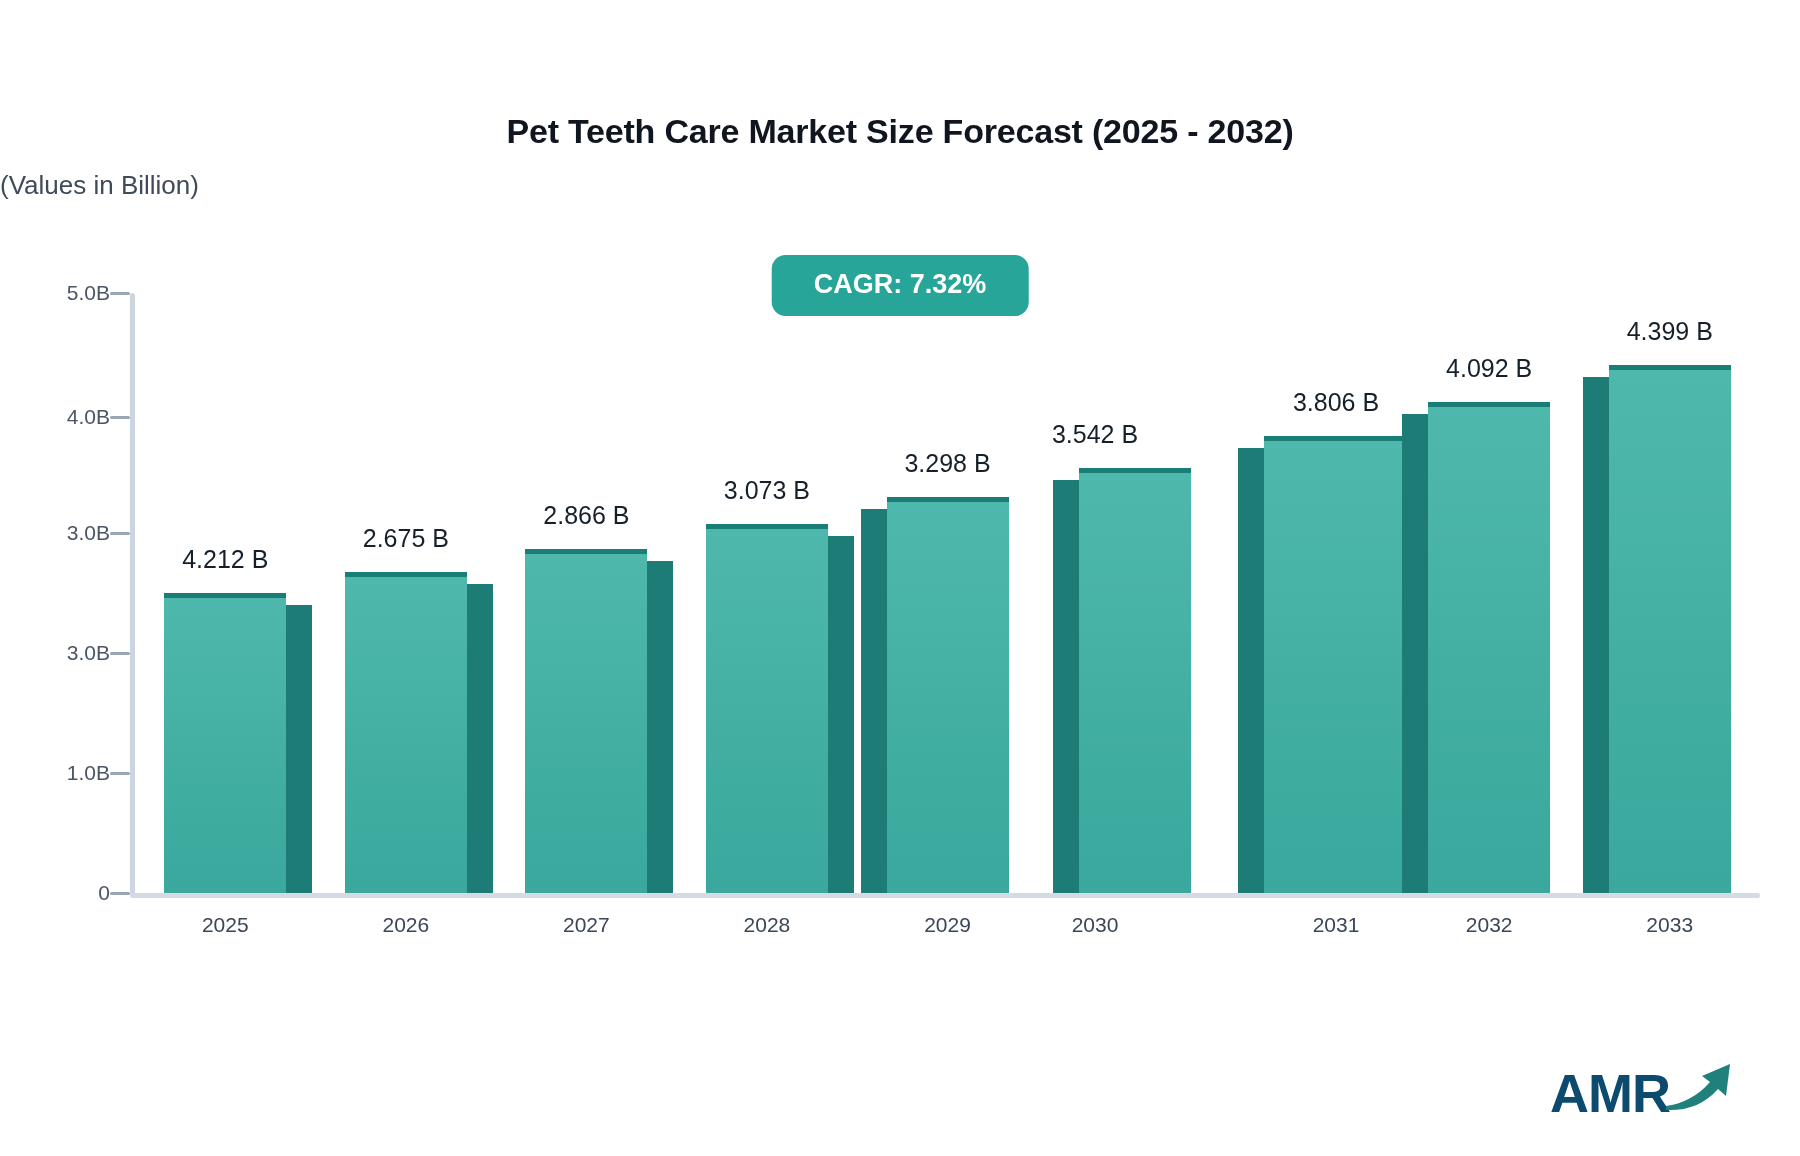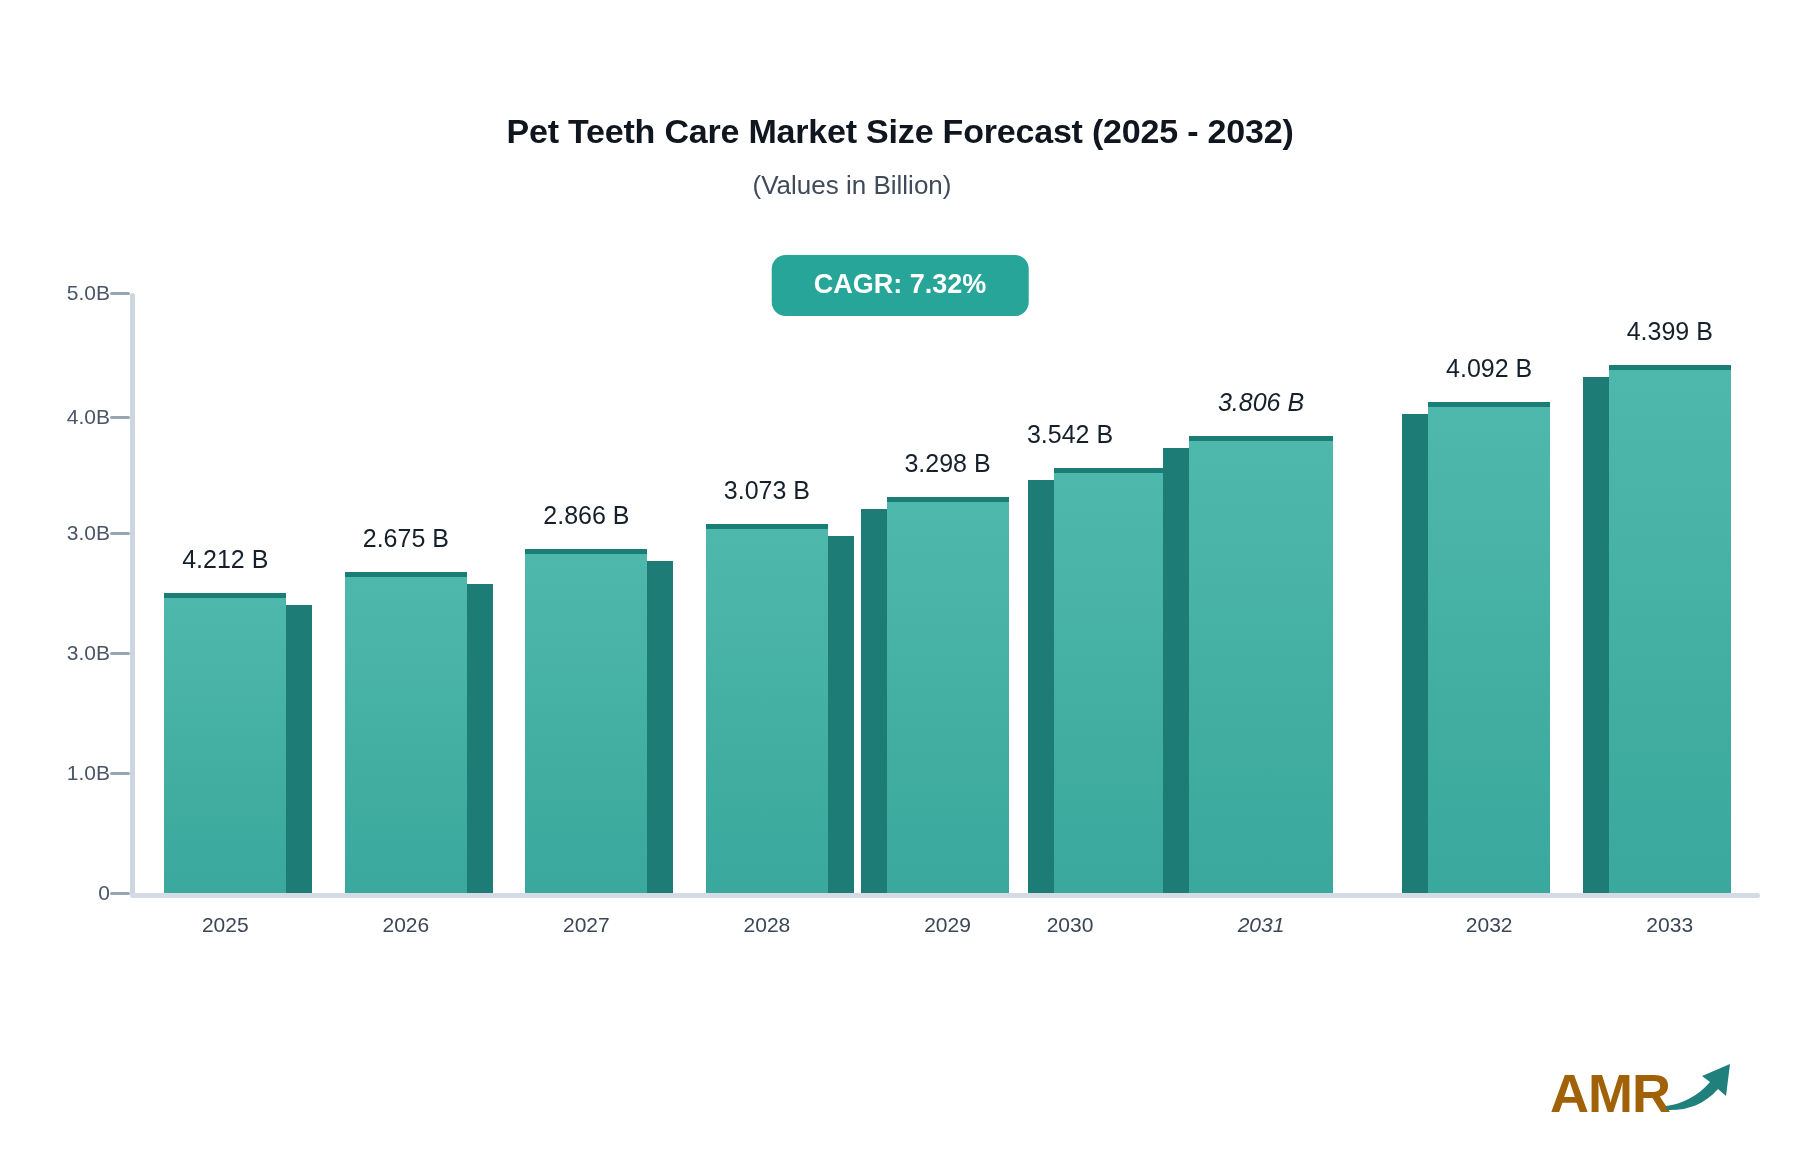--- a/index.html
+++ b/index.html
@@ -27,21 +27,20 @@
     font-size: 34px;
     font-weight: 700;
     color: #10161f;
     letter-spacing: -0.2px;
   }
   #chart-subtitle {
     position: absolute;
     top: 170px;
     left: 0;
     width: 1704px;
-    text-align: center;
     font-size: 26px;
     font-weight: 400;
     color: #3f4a5a;
   }
 
   
   #cagr-badge {
     position: absolute;
     top: 255px;
     left: 50%;
@@ -176,21 +175,21 @@
     position: absolute;
     right: 62px;
     bottom: 36px;
     display: flex;
     align-items: flex-end;
     gap: 0px;
   }
   #amr-logo-text {
     font-size: 54px;
     font-weight: 700;
-    color: #a16207;
+    color: #0c4a6e;
     letter-spacing: -1px;
     line-height: 1;
   }
   #amr-logo-arrow {
     margin-left: -6px;
     margin-bottom: 4px;
   }
 </style>
 </head>
 <body>
@@ -275,31 +274,31 @@
         <div class="bar-group side-left" style="left: 751.5px; width: 122px;">
           <div class="bar-3d" style="height: 395.76px; bottom: 2px;">
             <div class="bar-side" style="height: 383.76px;"></div>
             <div class="bar-face">
               <div class="bar-top"></div>
             </div>
           </div>
           <div class="bar-value" style="top: 164.24px;">3.298 B</div>
           <div class="bar-xlabel">2029</div>
         </div>
-        <div class="bar-group side-left" style="left: 879px; width: 112px; padding-left: 40px;">
+        <div class="bar-group side-left" style="left: 904px; width: 112px; padding-left: 40px;">
           <div class="bar-3d" style="height: 425.04px; bottom: 2px;">
             <div class="bar-side" style="height: 413.04px;"></div>
             <div class="bar-face">
               <div class="bar-top"></div>
             </div>
           </div>
           <div class="bar-value" style="top: 134.96px;">3.542 B</div>
           <div class="bar-xlabel">2030</div>
         </div>
-        <div class="bar-group side-left" style="left: 1054px; width: 144px; font-style: italic;">
+        <div class="bar-group side-left" style="left: 1129px; width: 144px;">
           <div class="bar-3d" style="height: 456.72px; bottom: 2px;">
             <div class="bar-side" style="height: 444.72px;"></div>
             <div class="bar-face">
               <div class="bar-top"></div>
             </div>
           </div>
           <div class="bar-value" style="top: 103.28px;">3.806 B</div>
           <div class="bar-xlabel">2031</div>
         </div>
         <div class="bar-group side-left" style="left: 1293.17px; width: 122px;">

